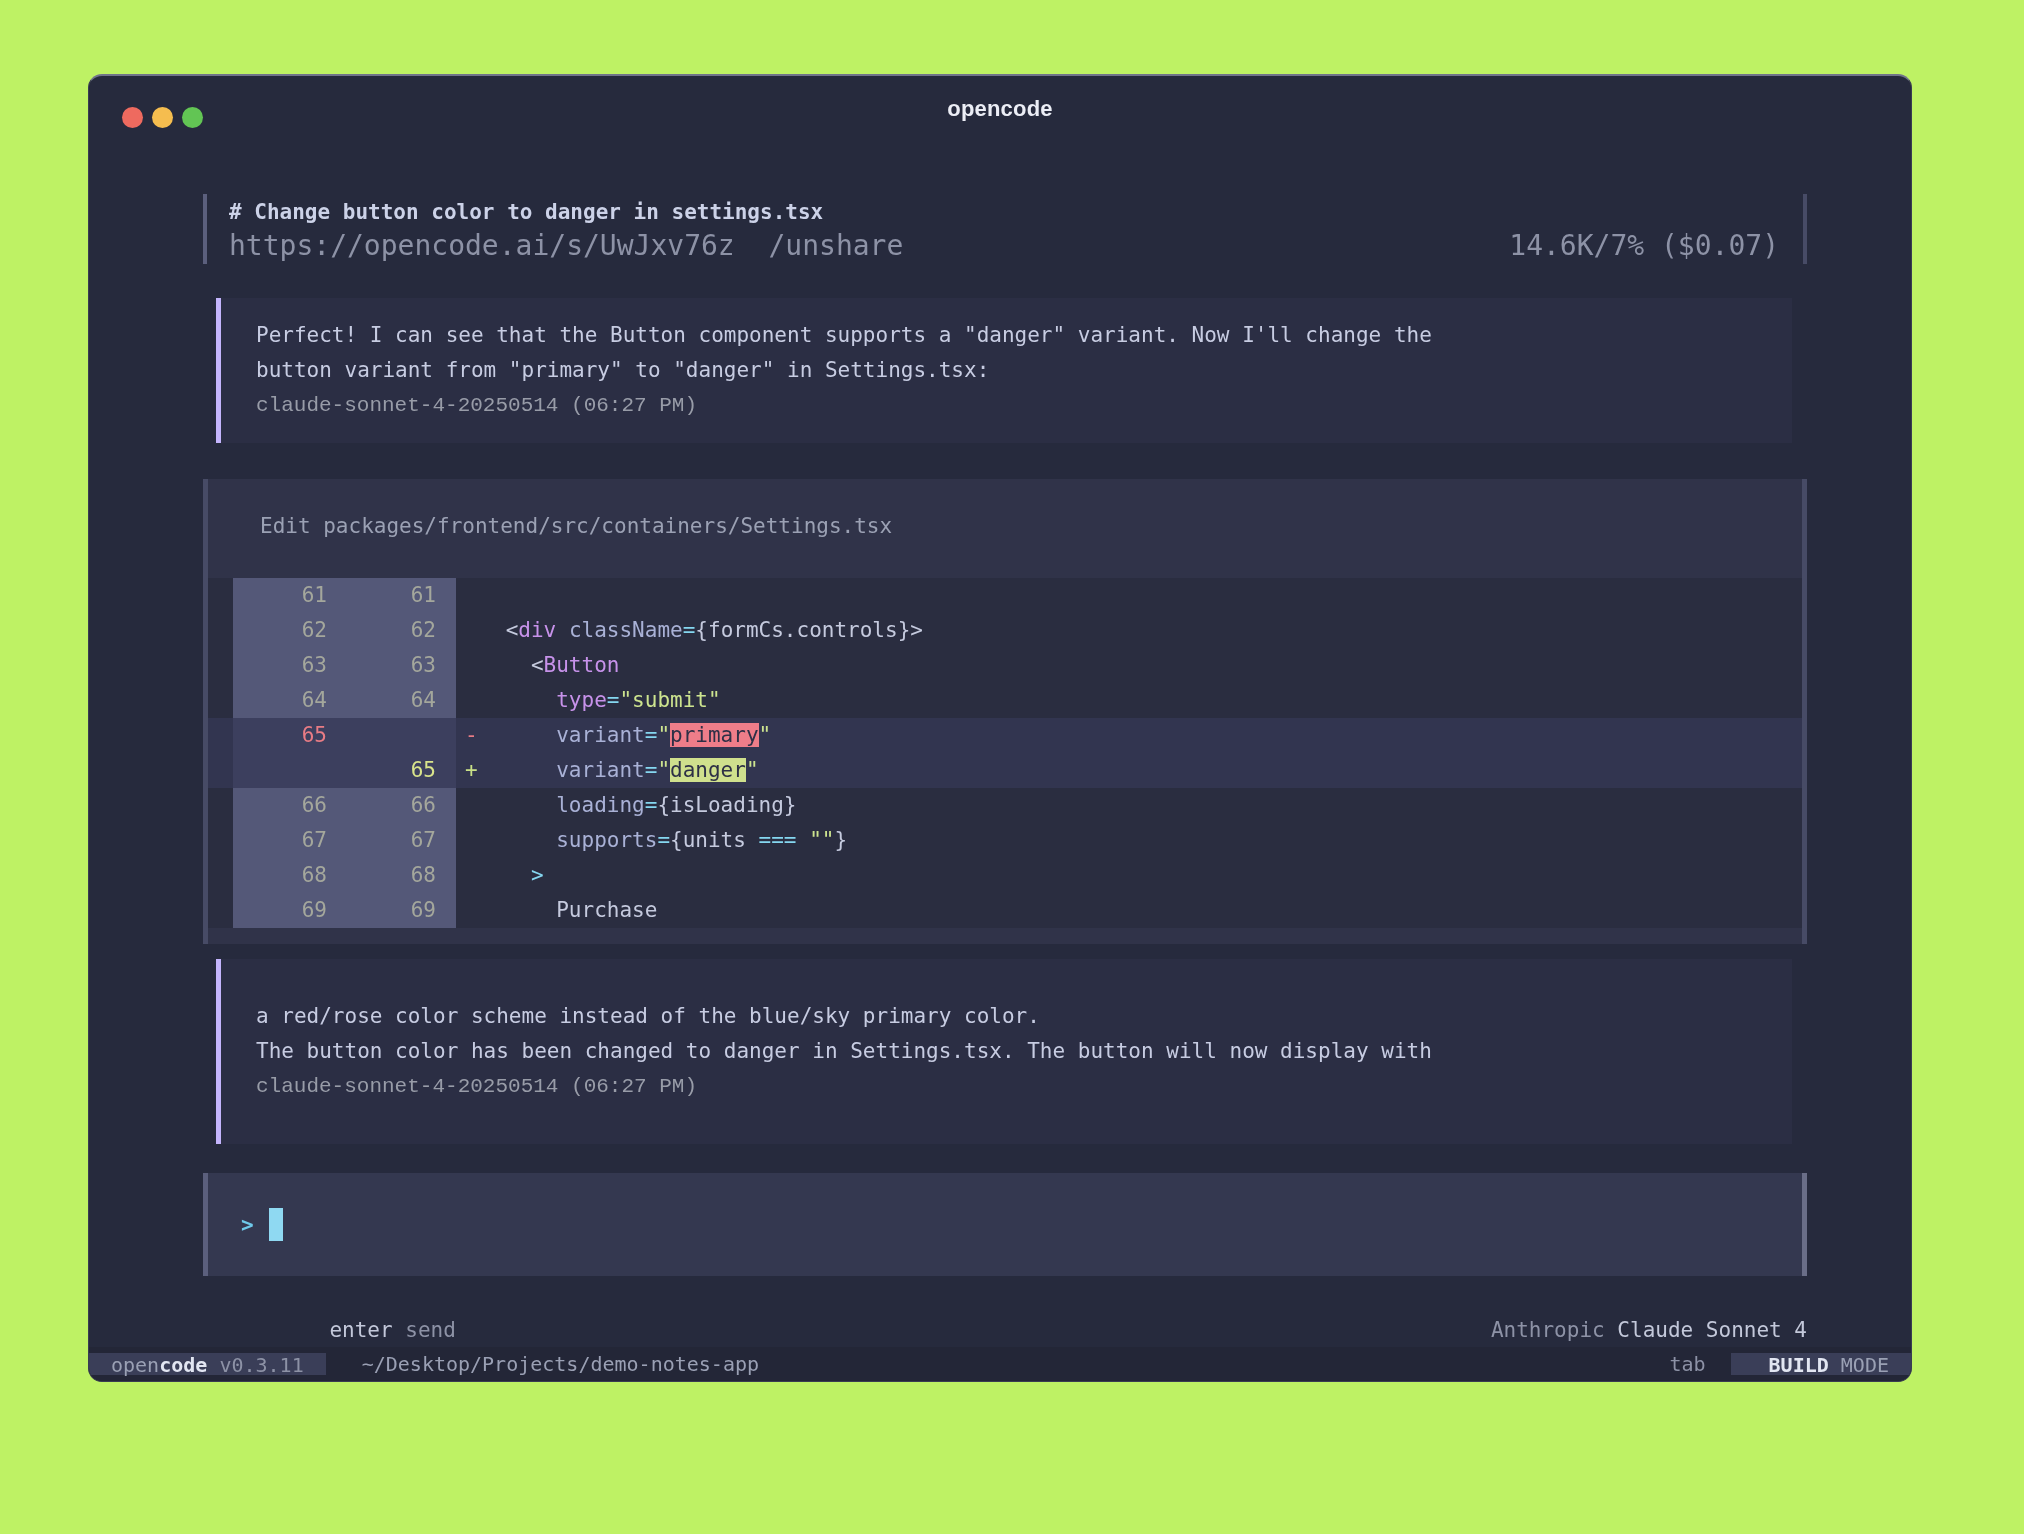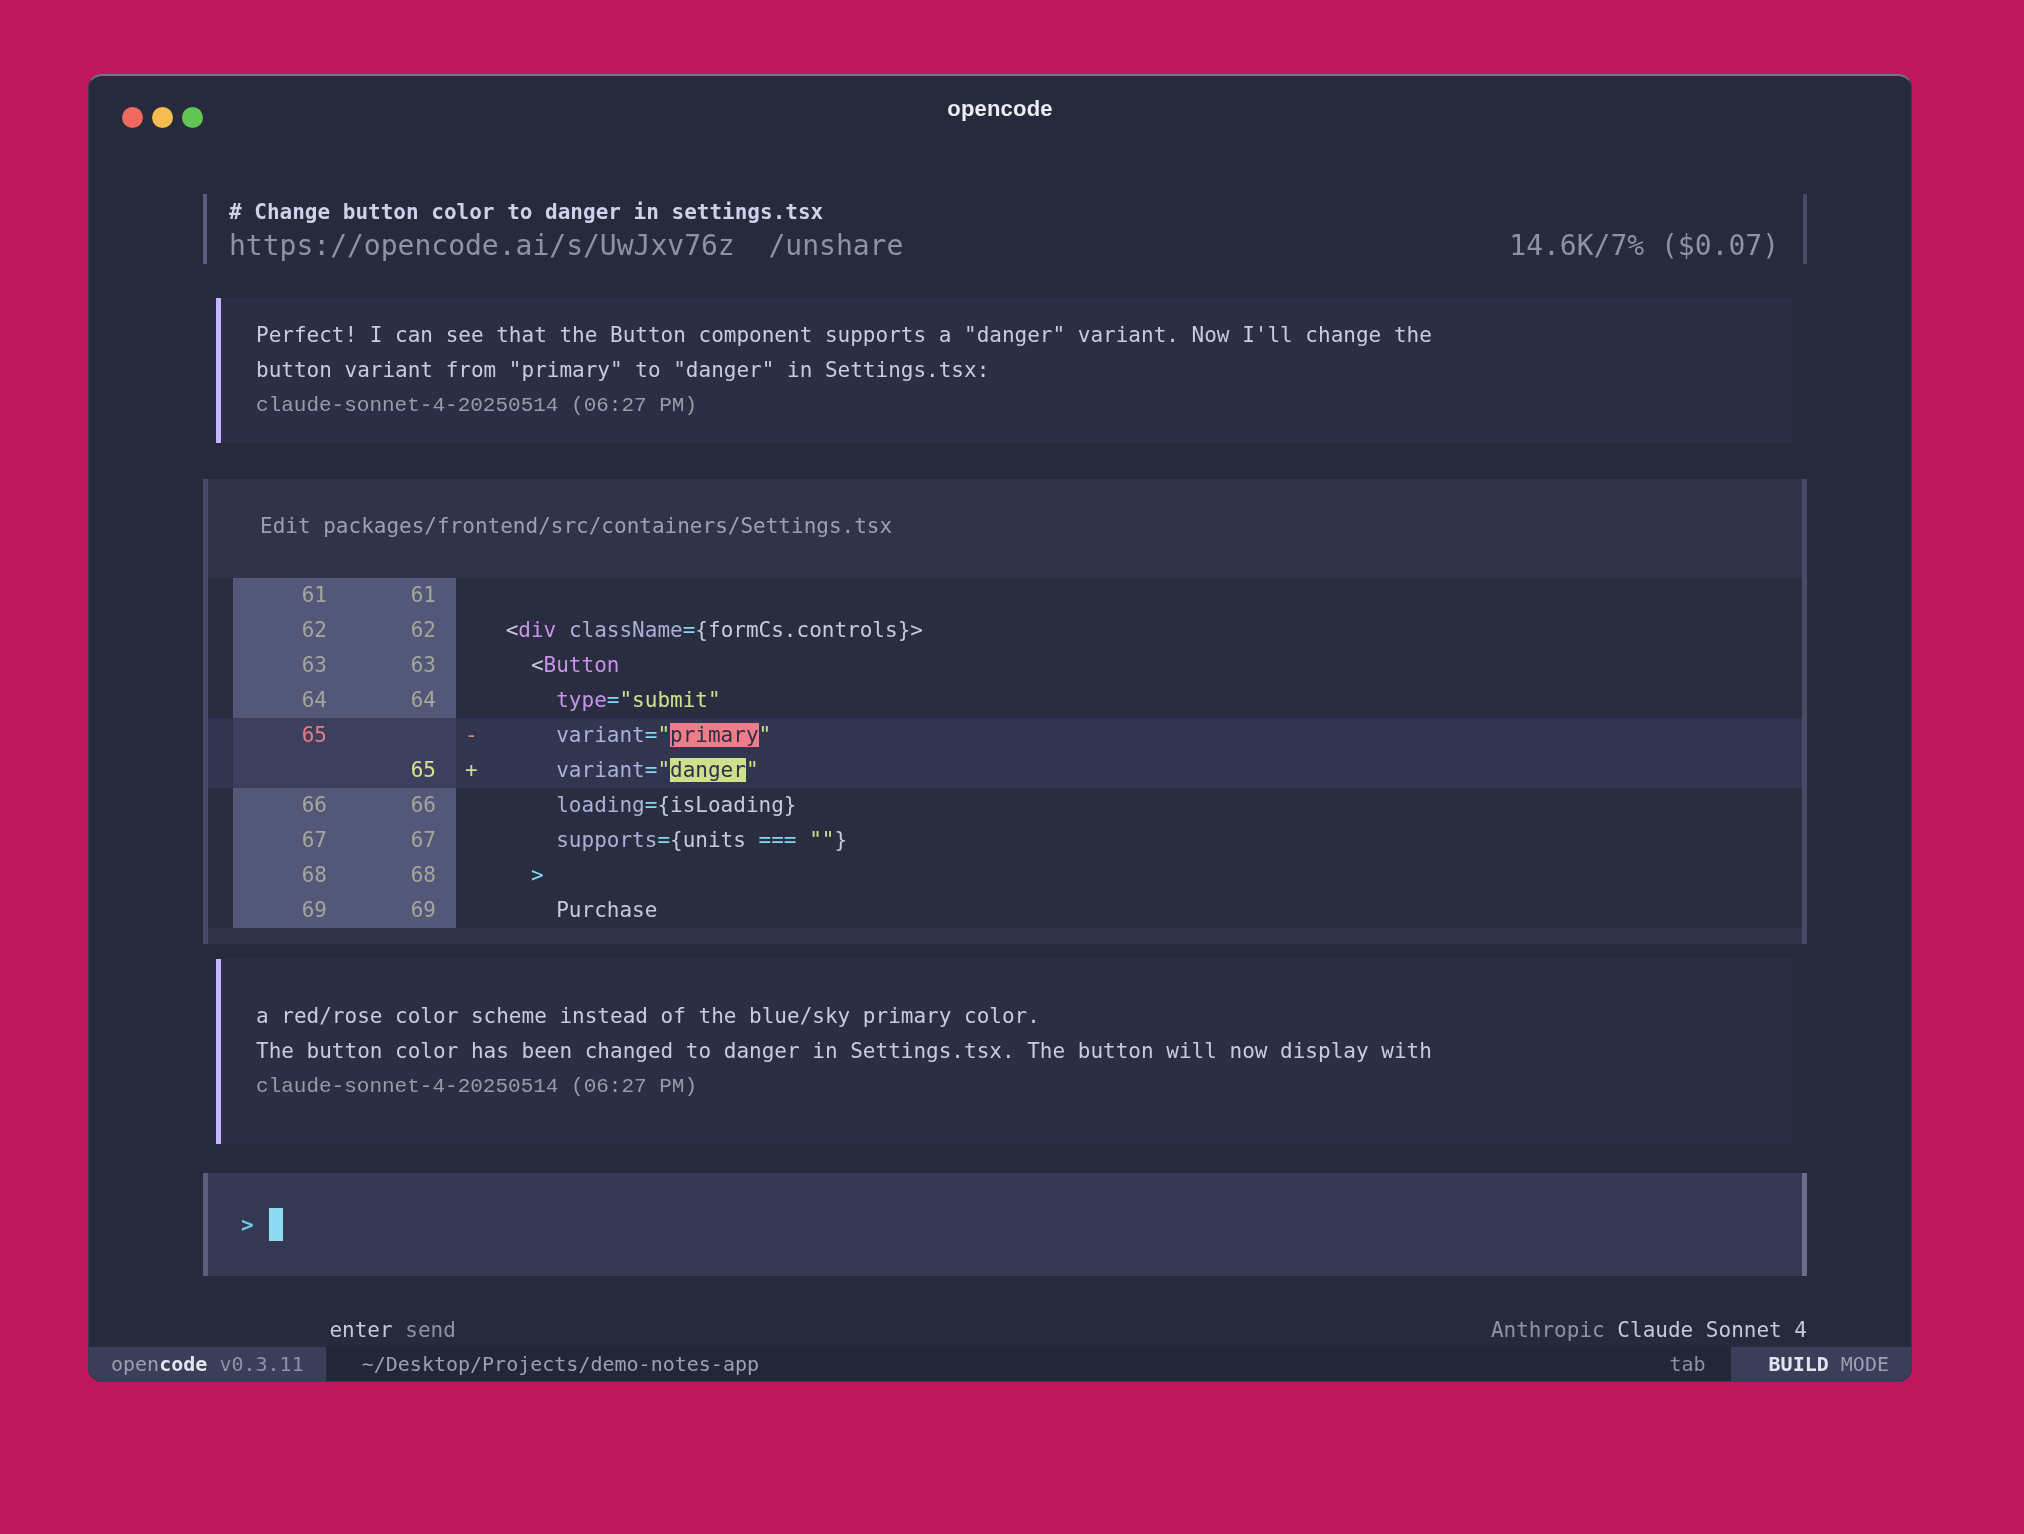--- a/index.html
+++ b/index.html
@@ -1,17 +1,17 @@
 <!DOCTYPE html>
 <html><head>
 <meta charset="utf-8">
 <style>
   * { margin: 0; padding: 0; box-sizing: border-box; }
   html,body { width: 2024px; height: 1534px; background:#000; }
-  .stage { position: relative; width: 2024px; height: 1534px; background:#be185d;
+  .stage { position: relative; width: 2024px; height: 1534px; background:#bef264;
            font-family:"DejaVu Sans Mono", monospace; }
   .window {
     position:absolute; left:88px; top:74px; width:1824px; height:1308px;
     background:#262a3d; border-radius:14px; overflow:hidden;
     border:1px solid #3a3d52; border-top:2px solid #70748a;
   }
   
   .titlebar { position:relative; height:64px; }
   .lights { position:absolute; left:33px; top:31px; display:flex; gap:9px; }
   .light { width:21px; height:21px; border-radius:50%; }
@@ -68,21 +68,21 @@
   .prompt { color:#6ec9ea; font-size:21px; font-weight:700; }
   .cursor { display:inline-block; width:14px; height:33px; background:#8fd9f2; margin-left:15px; }
   .hints { margin-top:9px; display:flex; font-size:21px; line-height:30px; white-space:pre; }
   .hint-key { color:#c3c8da; }
   .hint-muted { color:#8d92a6; }
   .hints-right { margin-left:auto; }
   .model-name { color:#c3c8da; }
   
   .statusbar { position:absolute; left:0; right:0; bottom:0; height:34px; background:#232637;
                display:flex; align-items:center; font-size:20px; white-space:pre; }
-  .sb-seg { background:#3a3e58; height:34px; display:flex; align-items:center; padding:0 22px; }
+  .sb-seg { background:#3a3e58; height:22px; display:flex; padding:0 22px; }
   .sb-app-prefix { color:#9aa0b4; }
   .sb-app-suffix { color:#e2e6f2; font-weight:700; }
   .sb-version { color:#8d92a6; }
   .sb-path { color:#9aa0b4; margin-left:36px; }
   .sb-tab { color:#8d92a6; margin-left:auto; margin-right:25px; }
   .sb-mode-primary { color:#e2e6f2; font-weight:700;padding-left:16px; }
   .sb-mode-secondary { color:#9aa0b4; }
 </style>
 </head>
 <body>

